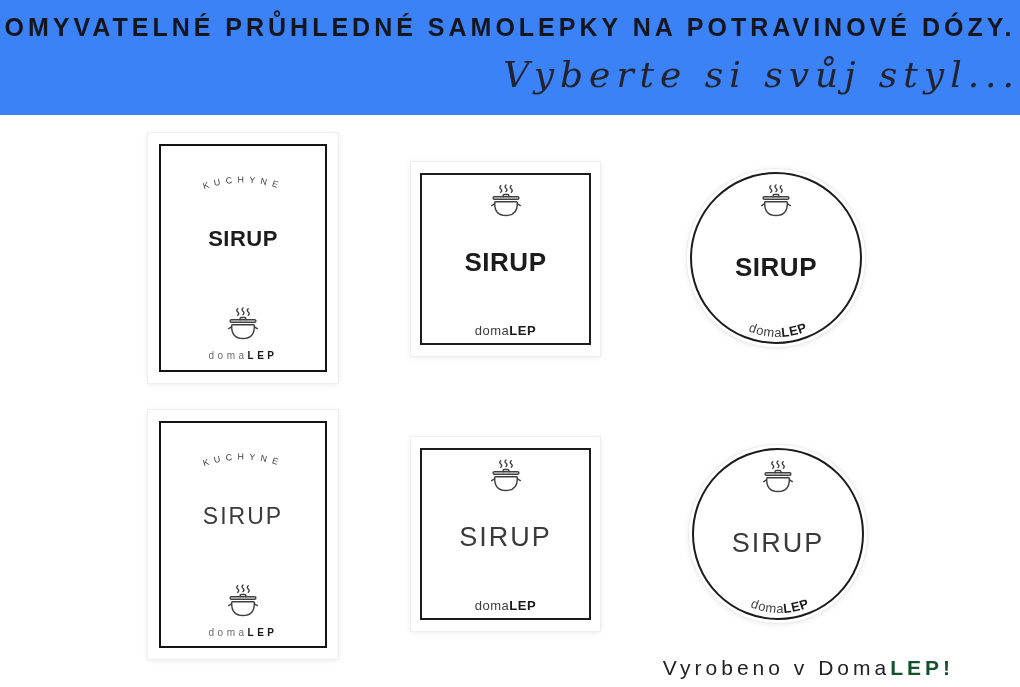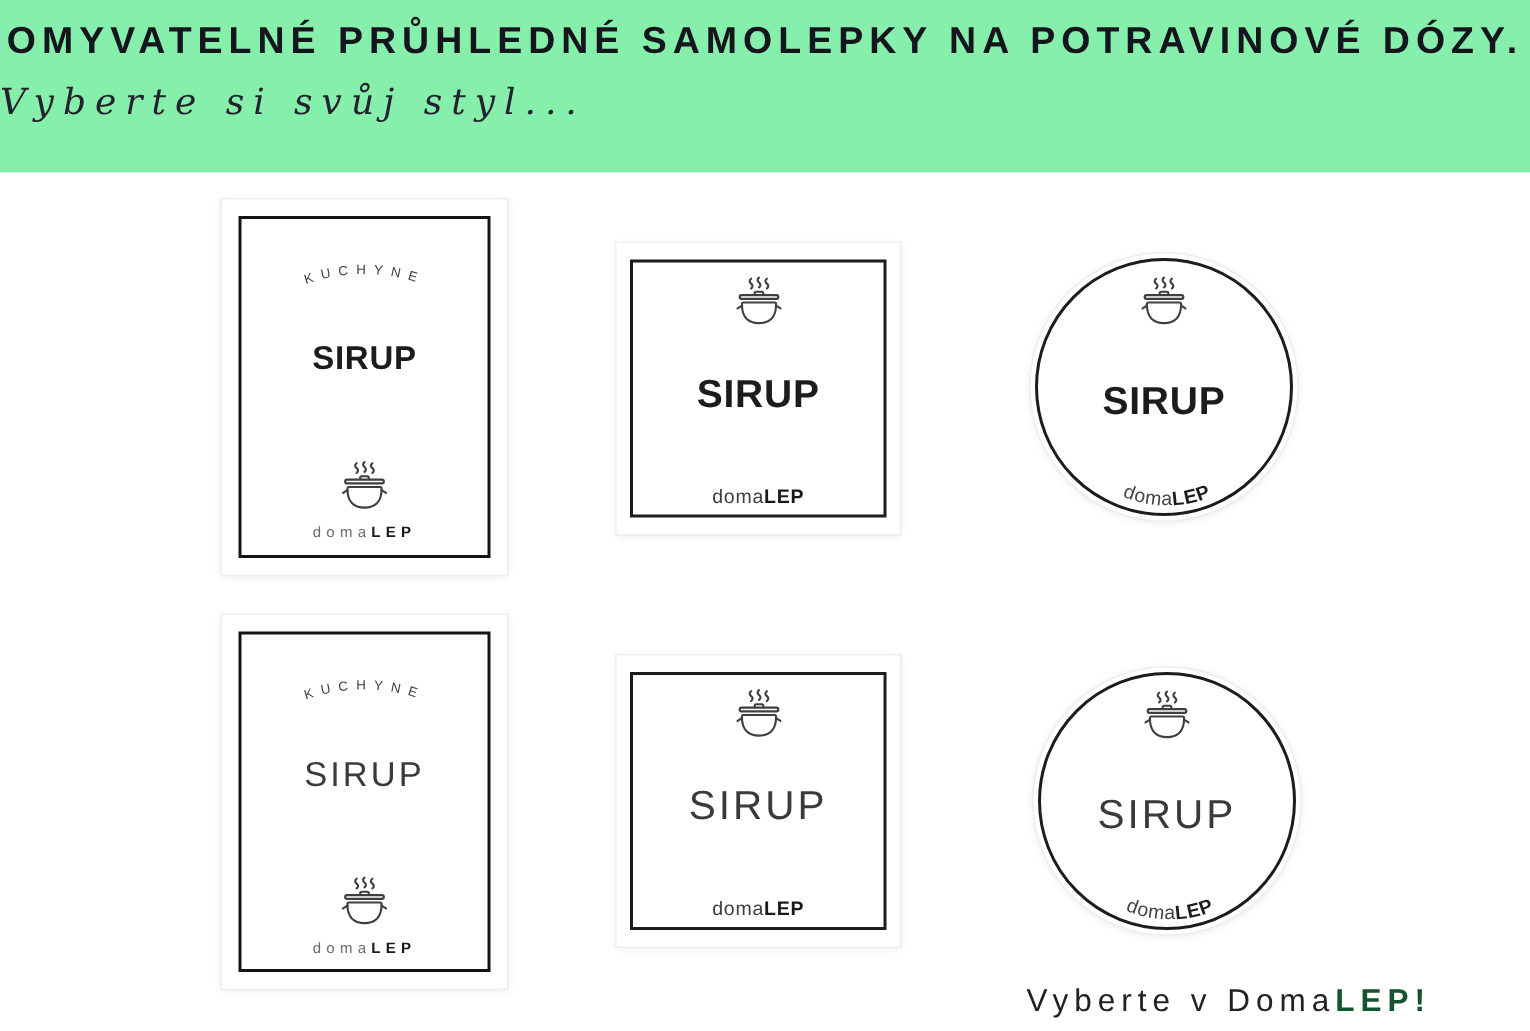--- a/index.html
+++ b/index.html
@@ -1,25 +1,25 @@
 <!DOCTYPE html>
 <html><head>
 <meta charset="utf-8">
 <style>
   html,body{margin:0;padding:0;background:#fff;}
   #canvas{position:relative;width:1020px;height:687px;background:#ffffff;overflow:hidden;
           font-family:"Liberation Sans",sans-serif;}
 
   
-  .header{position:absolute;left:0;top:0;width:100%;height:115px;background:#86efac;}
+  .header{position:absolute;left:0;top:0;width:100%;height:115px;background:#3b82f6;}
   .title{position:absolute;top:13px;width:100%;text-align:center;
          font-size:25px;font-weight:700;letter-spacing:4px;color:#15151d;white-space:nowrap;}
-  .subtitle{position:absolute;top:54px;width:100%;text-align:left;
+  .subtitle{position:absolute;top:54px;width:100%;text-align:right;
          font-family:"DejaVu Serif",serif;font-style:italic;
-         font-size:24px;letter-spacing:6px;color:#23232e;}
+         font-size:36px;letter-spacing:6px;color:#23232e;}
 
   
   .card{position:absolute;background:#fff;
         box-shadow:0 0 0 1px #eeeeee, 0 1px 6px rgba(0,0,0,.10);}
   .card-circle{position:absolute;width:178px;height:178px;border-radius:50%;background:#fff;
         box-shadow:0 0 0 1px #eeeeee, 0 1px 6px rgba(0,0,0,.10);}
 
   #rect1{left:148px;top:133px;width:190px;height:250px;}
   #rect2{left:148px;top:410px;width:190px;height:249px;}
   #sq1  {left:411px;top:162px;width:189px;height:194px;}
@@ -187,15 +187,15 @@
       <div class="product">SIRUP</div>
       <svg class="arc-brand" width="172" height="172" viewBox="0 0 172 172">
         <path id="arcBot2" d="M 9 86 A 77 77 0 0 0 163 86" fill="none"></path>
         <text font-size="13" letter-spacing="0.5">
           <textPath href="#arcBot2" startOffset="50%" text-anchor="middle"><tspan fill="#444444">doma</tspan><tspan fill="#1c1c1c" font-weight="700">LEP</tspan></textPath>
         </text>
       </svg>
     </div>
   </div>
 
-  <div class="footer"><span>Vyberte v Doma</span><b>LEP!</b></div>
+  <div class="footer"><span>Vyrobeno v Doma</span><b>LEP!</b></div>
 
 </div>
 
 </body></html>

